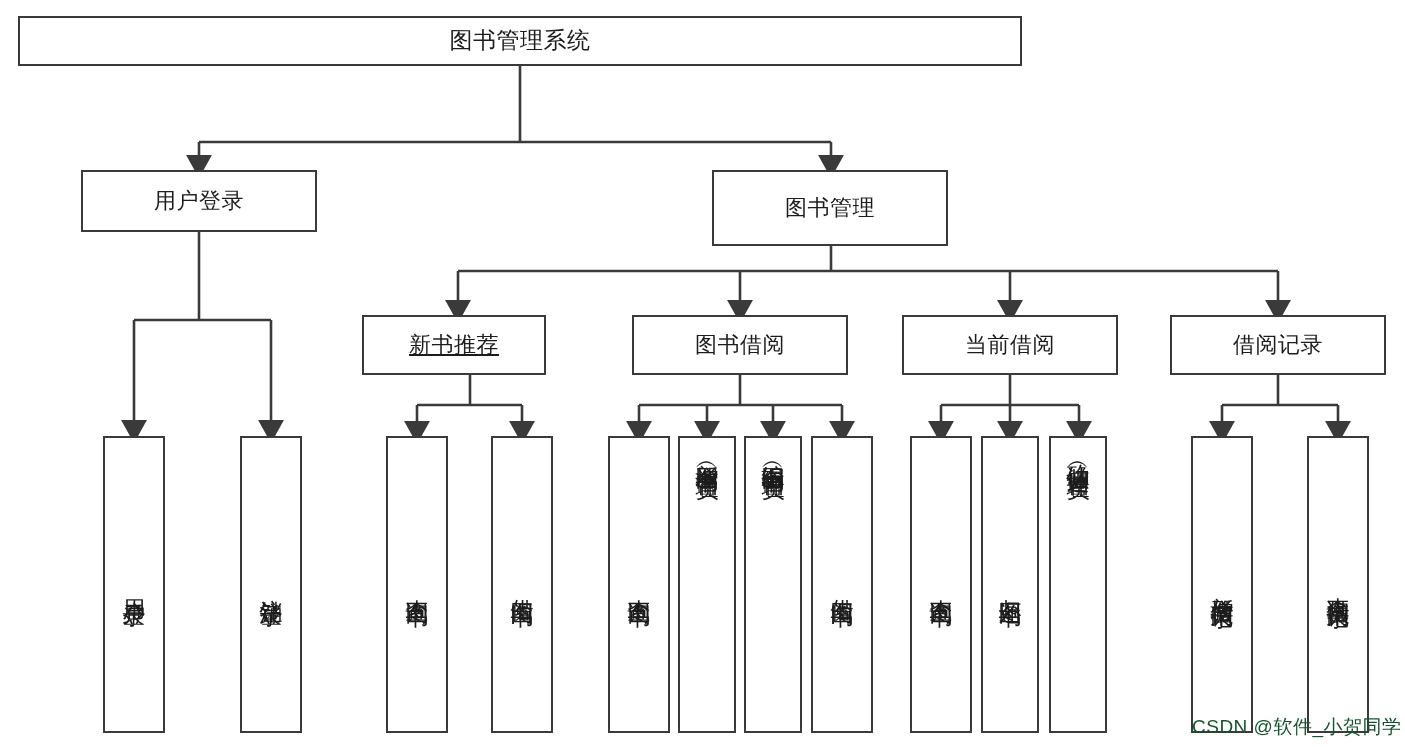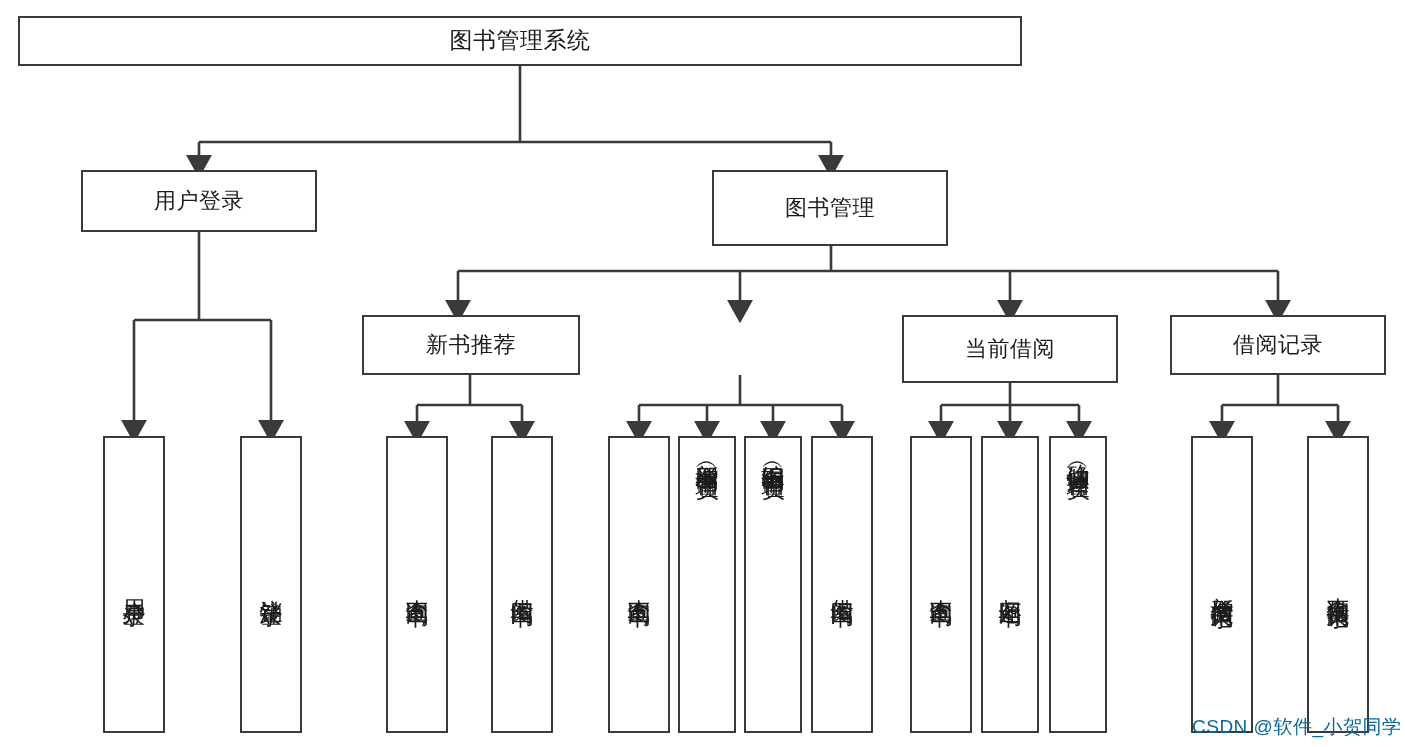--- a/index.html
+++ b/index.html
@@ -57,21 +57,21 @@
     white-space: nowrap;
     color: #1c1c1c;
   }
   .node.vert.centered {
     align-items: center;
     padding-top: 0;
   }
   .watermark {
     position: absolute;
     font-size: 19px;
-    color: #0369a1;
+    color: #14532d;
     white-space: nowrap;
     letter-spacing: 0.5px;
   }
 </style>
 </head>
 <body>
 
 <div id="canvas">
 
   <svg class="links" viewBox="0 0 1405 747">
@@ -141,26 +141,29 @@
   </div>
 
   <div class="node horiz" style="left:81px; top:170px; width:236px; height:62px;">
     <span>用户登录</span>
   </div>
 
   <div class="node horiz" style="left:712px; top:170px; width:236px; height:76px;">
     <span>图书管理</span>
   </div>
 
-  <div class="node horiz" style="left:362px; top:315px; width:218px; height:60px;">
+  <div class="node horiz" style="left:362px; top:315px; width:184px; height:60px;text-decoration:underline;">
     <span>新书推荐</span>
   </div>
 
-
-  <div class="node horiz" style="left:902px; top:315px; width:216px; height:68px;">
+  <div class="node horiz" style="left:632px; top:315px; width:216px; height:60px;">
+    <span>图书借阅</span>
+  </div>
+
+  <div class="node horiz" style="left:902px; top:315px; width:216px; height:60px;">
     <span>当前借阅</span>
   </div>
 
   <div class="node horiz" style="left:1170px; top:315px; width:216px; height:60px;text-align:center;">
     <span>借阅记录</span>
   </div>
 
   <div class="node vert centered" style="left:103px; top:436px; width:62px; height:297px;">
     <span class="vlabel">用户登录</span>
   </div>

